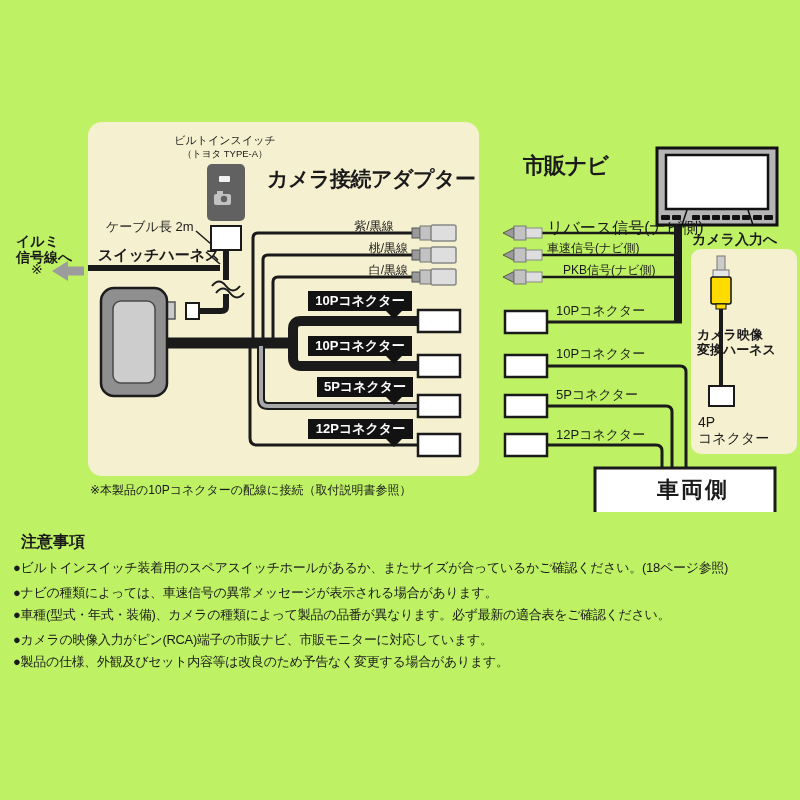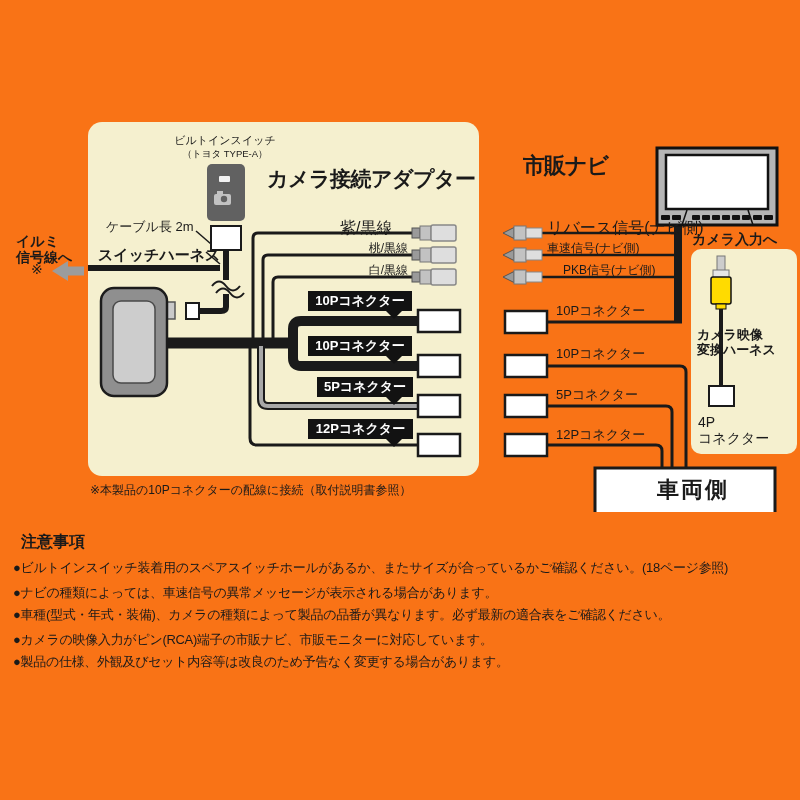--- a/index.html
+++ b/index.html
@@ -1,16 +1,16 @@
 <!DOCTYPE html>
 <html><head>
 <meta charset="utf-8">
 <style>
   html,body{margin:0;padding:0;background:#fff;}
-  .page{position:relative;width:800px;height:800px;background:#f97316;overflow:hidden;
+  .page{position:relative;width:800px;height:800px;background:#bef264;overflow:hidden;
         font-family:"Liberation Sans","DejaVu Sans",sans-serif;color:#1a1a1a;}
   .abs{position:absolute;white-space:nowrap;}
   .panel{position:absolute;background:#f5f0cf;}
   .blk-label{position:absolute;background:#121212;color:#fff;font-weight:bold;
              font-size:13px;text-align:center;line-height:20px;height:20px;}
   .svg-layer{position:absolute;left:0;top:0;}
   .b{font-weight:bold;}
   .notes-item{position:absolute;font-size:13px;letter-spacing:-0.3px;white-space:nowrap;}
 </style>
 </head>
@@ -170,21 +170,21 @@
   <div class="abs" style="left:106px;top:218px;font-size:13px;">ケーブル長 2m</div>
 
   <div class="abs b" style="left:98px;top:246px;font-size:15px;">スイッチハーネス</div>
 
   <div class="abs b" style="left:16px;top:223px;font-size:14px;line-height:16px;margin-top:10px;">
     <div>イルミ</div>
     <div>信号線へ</div>
   </div>
   <div class="abs" style="left:31px;top:261px;font-size:14px;">※</div>
 
-  <div class="abs" style="left:340px;top:218px;width:68px;text-align:left;font-size:16px;">紫/黒線</div>
+  <div class="abs" style="left:340px;top:218px;width:68px;text-align:center;font-size:12px;">紫/黒線</div>
   <div class="abs" style="left:340px;top:240px;width:68px;text-align:right;font-size:12px;">桃/黒線</div>
   <div class="abs" style="left:340px;top:262px;width:68px;text-align:right;font-size:12px;">白/黒線</div>
 
   <div class="blk-label" style="left:308px;top:291px;width:104px;">10Pコネクター</div>
   <div class="blk-label" style="left:308px;top:336px;width:104px;">10Pコネクター</div>
   <div class="blk-label" style="left:317px;top:377px;width:96px;">5Pコネクター</div>
   <div class="blk-label" style="left:308px;top:419px;width:105px;">12Pコネクター</div>
 
   <div class="abs" style="left:90px;top:482px;font-size:12px;">※本製品の10Pコネクターの配線に接続（取付説明書参照）</div>
 

